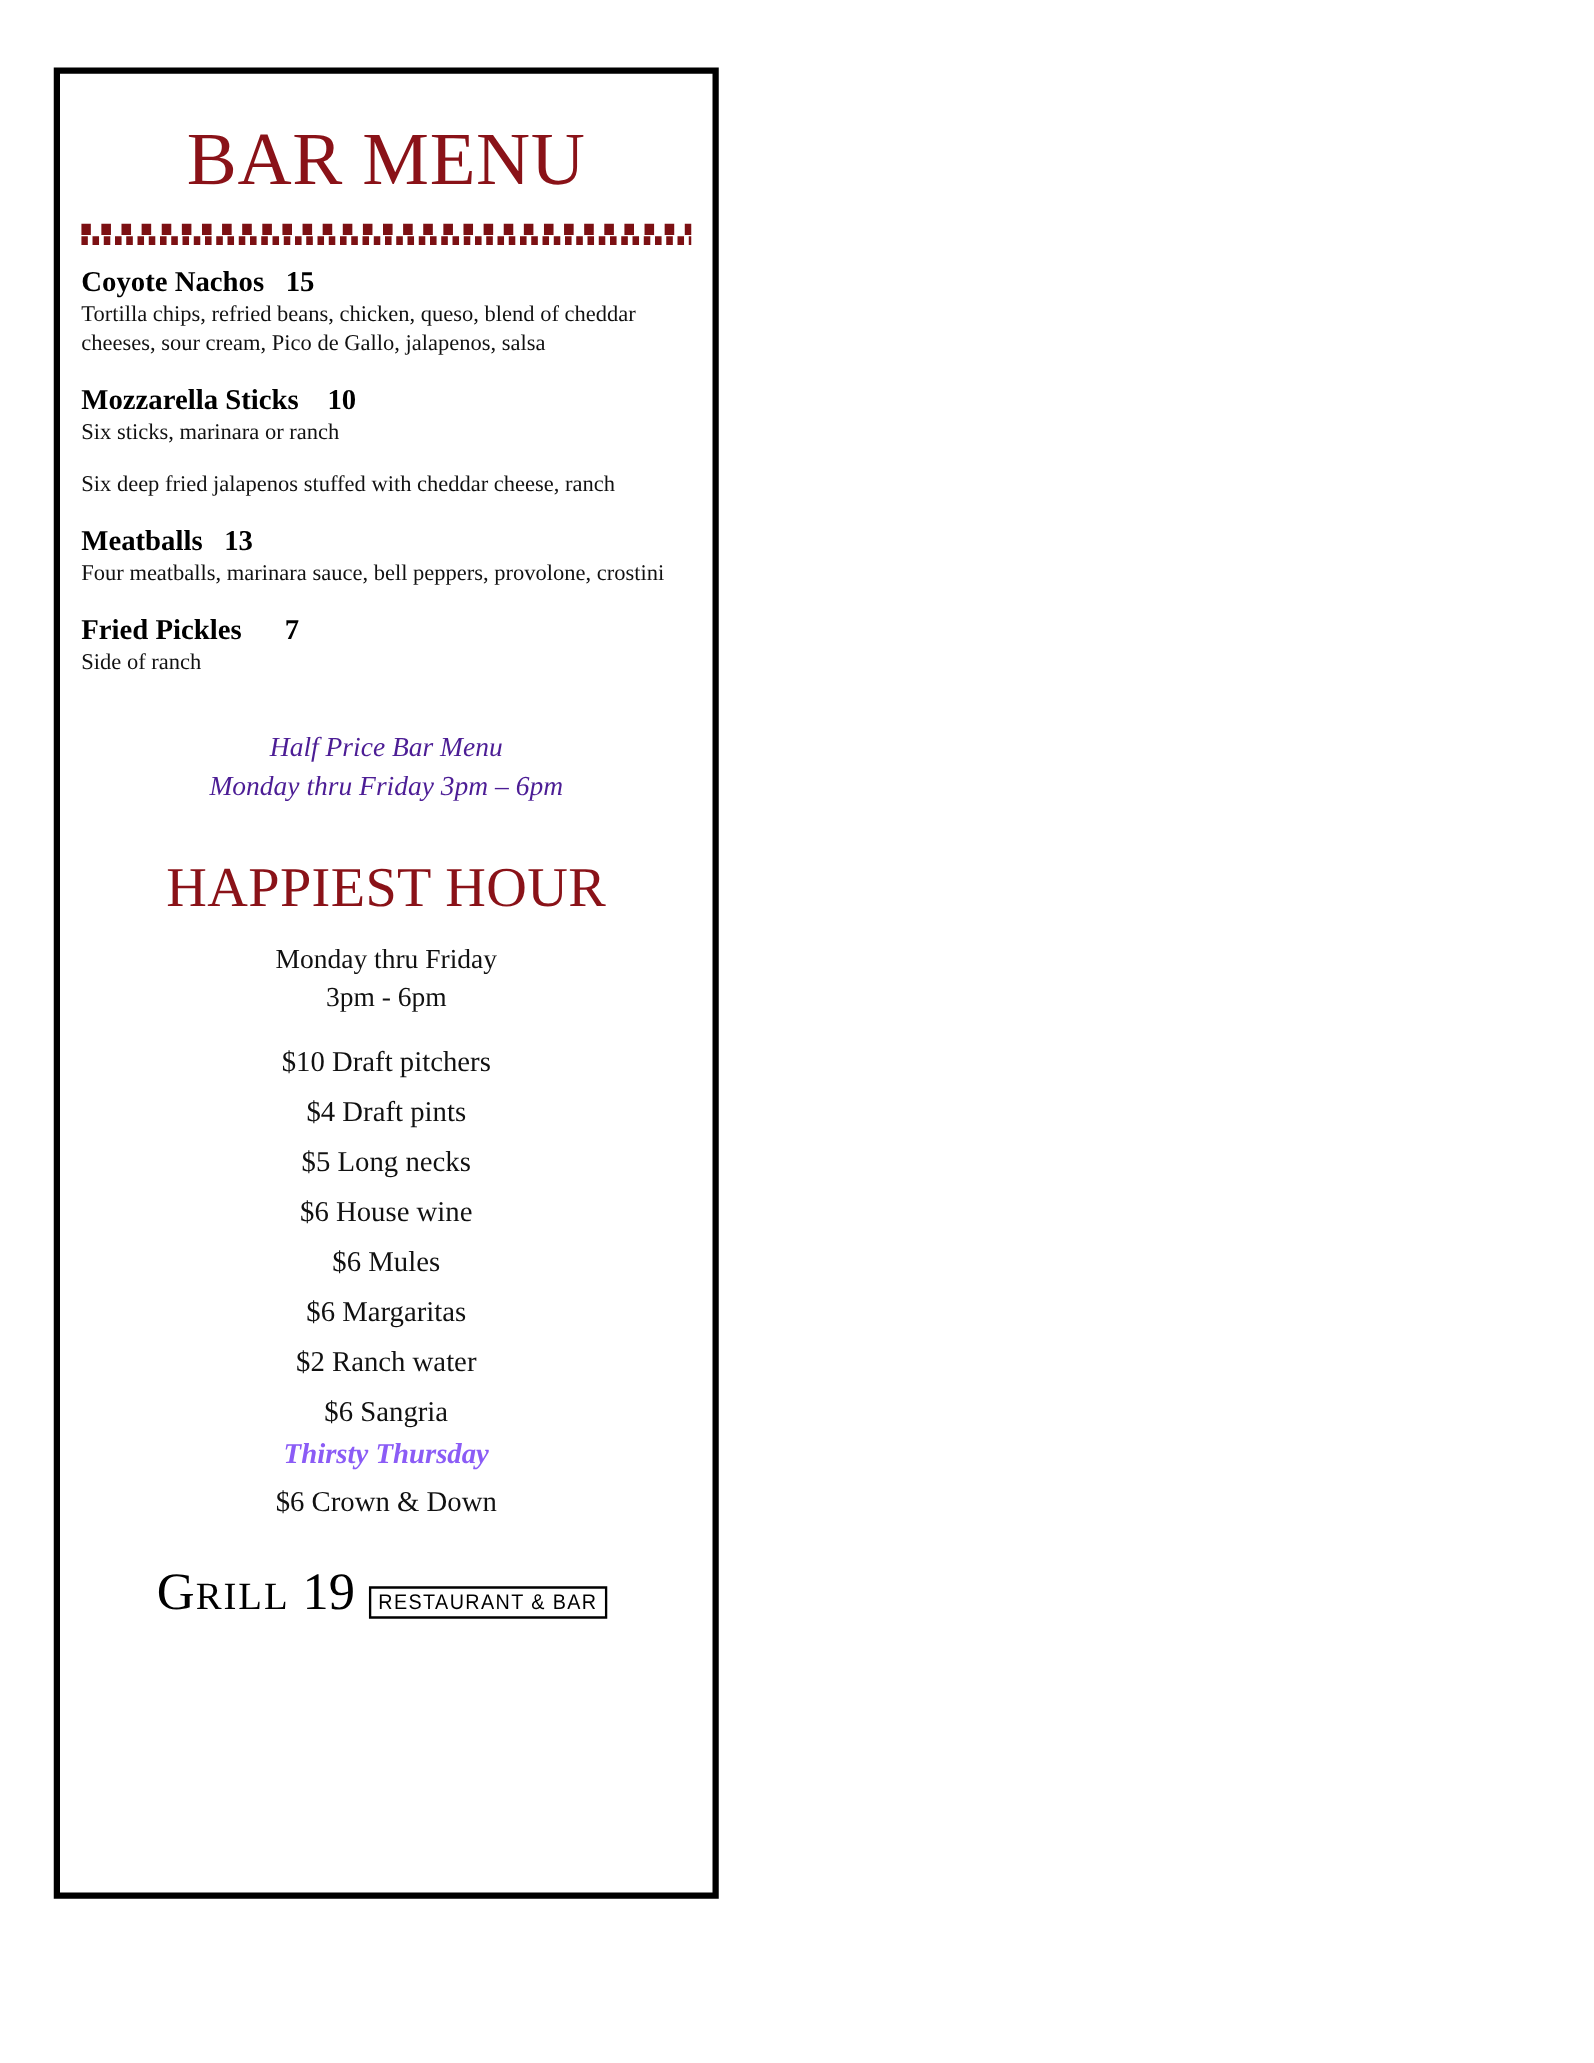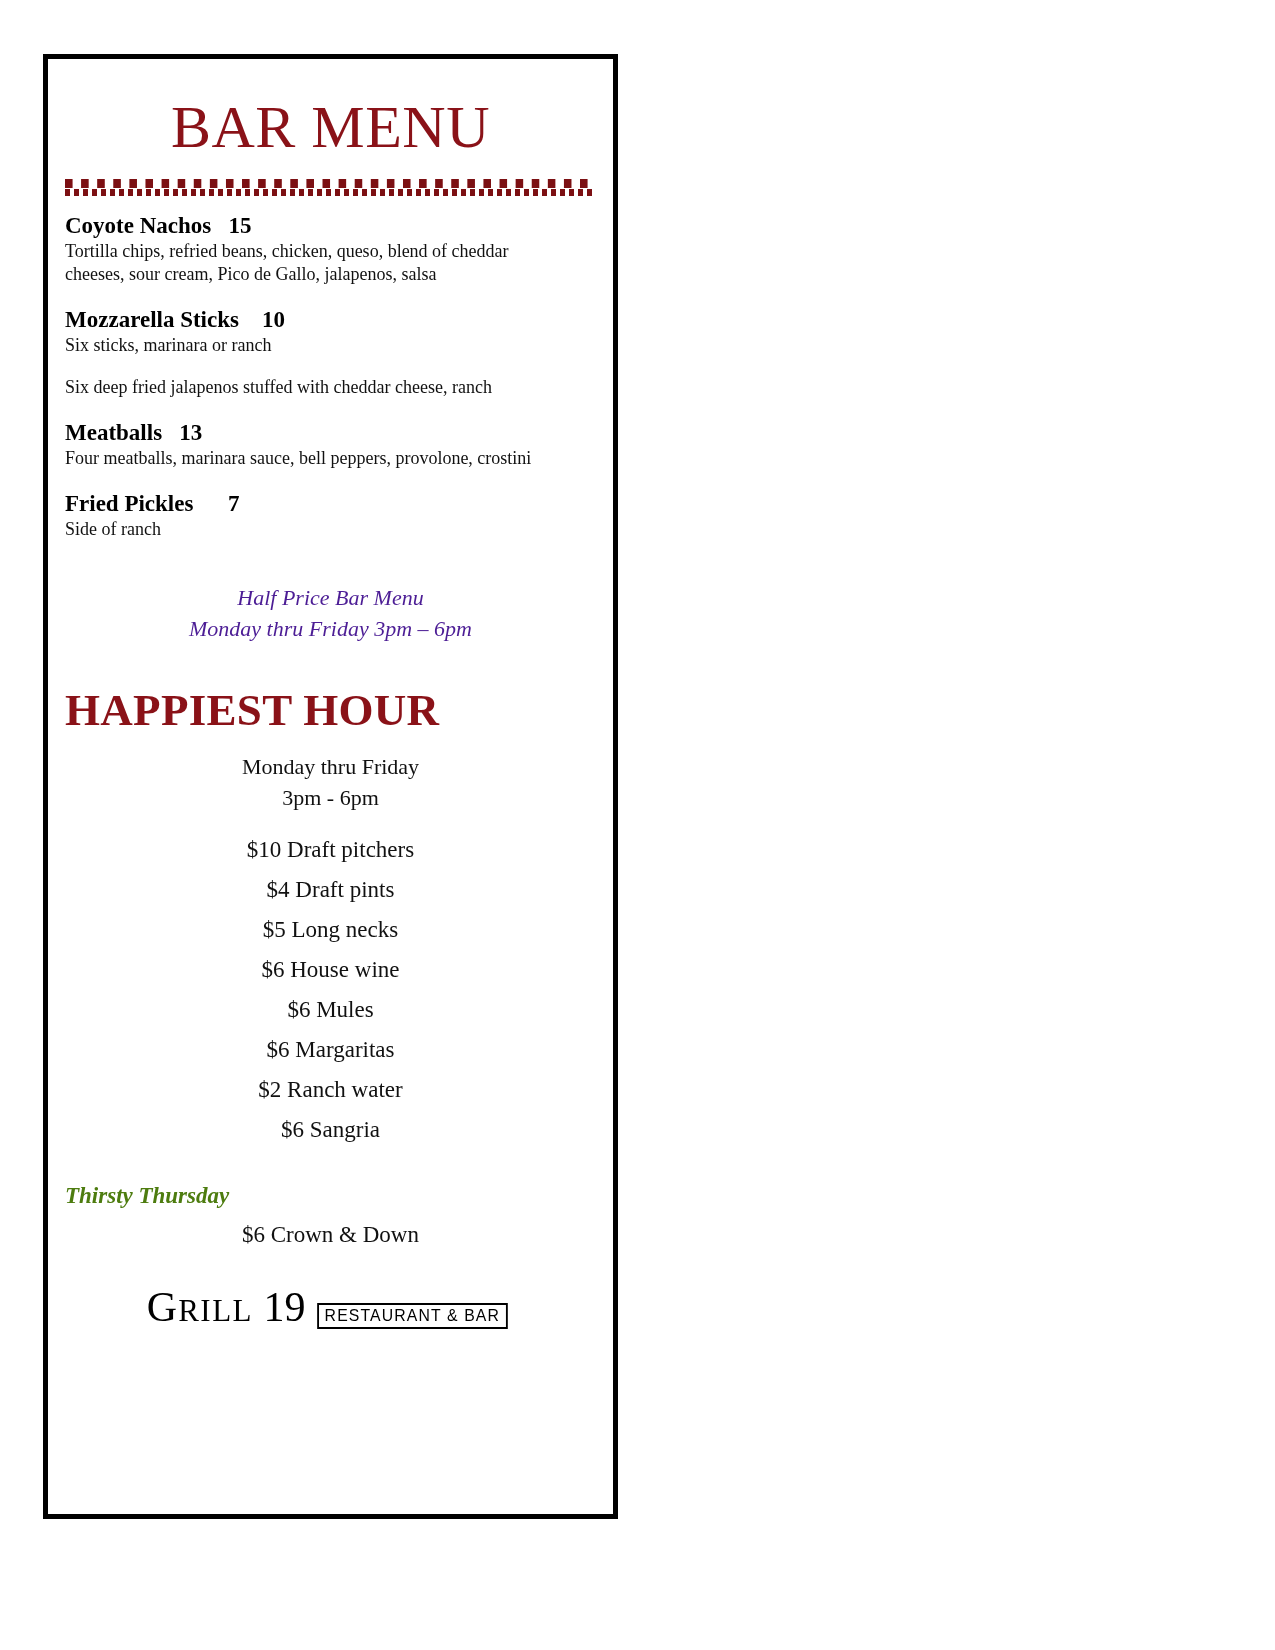--- a/index.html
+++ b/index.html
@@ -12,21 +12,21 @@
     font-family: "Liberation Serif", "DejaVu Serif", serif;
     position: relative;
     overflow: hidden;
   }
 
   
   #menu-card {
     position: absolute;
     left: 43px;
     top: 54px;
-    width: 575px;
+    width: 532px;
     height: 1465px;
     border: 5px solid #000000;
     background: #ffffff;
     padding: 0;
   }
   #menu-inner {
     padding: 0 17px 0 17px;
     height: 100%;
   }
 
@@ -92,22 +92,22 @@
     font-style: italic;
     font-size: 22px;
     line-height: 1.42;
     color: #4c1d95;
   }
 
   
   .hh-title {
     color: #8a1218;
     font-size: 45px;
-    font-weight: bold;
-    text-align: left;
+    font-weight: normal;
+    text-align: center;
     margin: 44px 0 0 0;
     line-height: 1.0;
     letter-spacing: 0.3px;
   }
   .hh-when {
     text-align: center;
     font-size: 22px;
     line-height: 1.42;
     margin-top: 18px;
     color: #111;
@@ -115,26 +115,25 @@
   .hh-list { margin: 16px 0 0 0; padding: 0; list-style: none; }
   .hh-list li {
     text-align: center;
     font-size: 23px;
     line-height: 1.74;
     color: #111;
   }
 
   
   .tt-title {
-    text-align: left;
+    text-align: center;
     font-weight: bold;
     font-style: italic;
     font-size: 23px;
-    margin-top: 33px;
-    color: #4d7c0f;
+    color: #8b5cf6;
   }
   .tt-item {
     text-align: center;
     font-size: 23px;
     margin-top: 13px;
     color: #111;
   }
 
   
   .logo-block {

